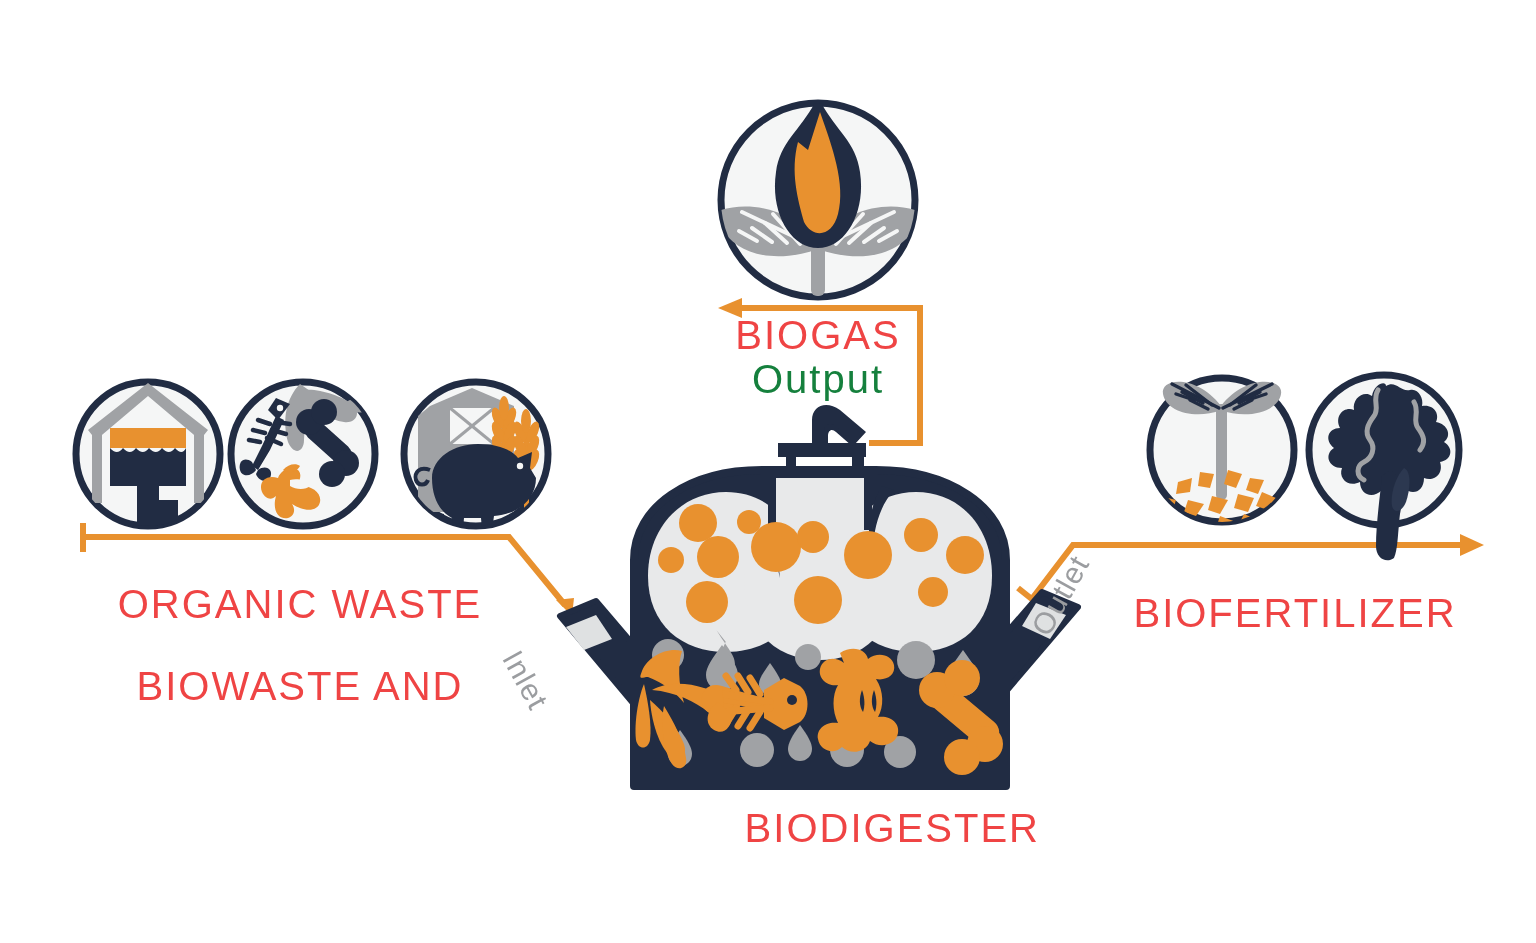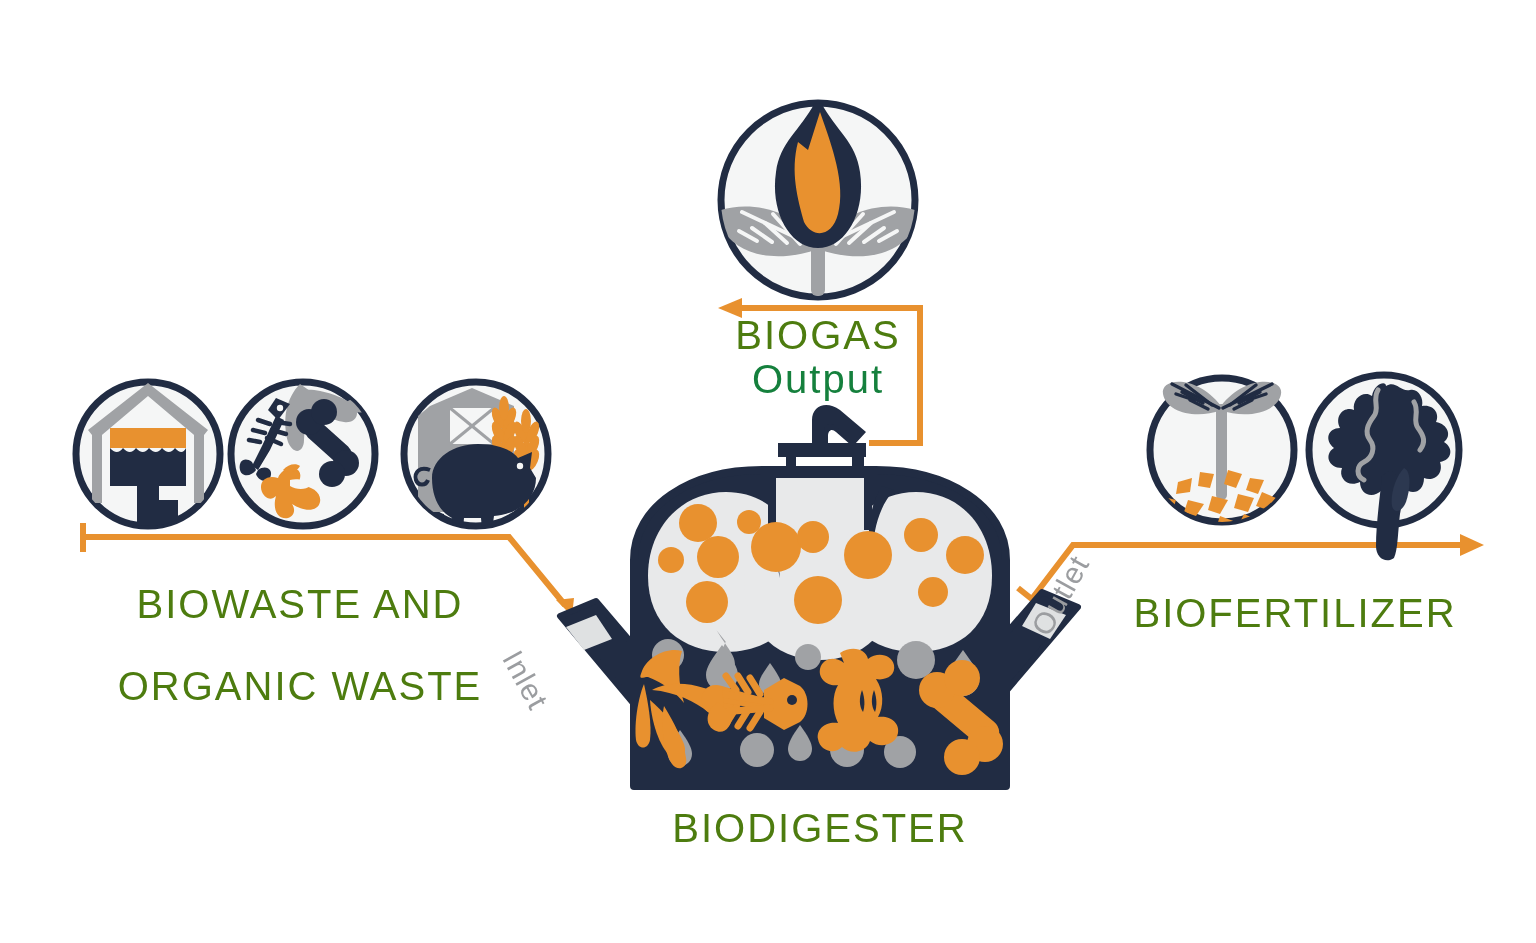--- a/index.html
+++ b/index.html
@@ -6,35 +6,35 @@
   body{
     width:1536px;height:943px;position:relative;overflow:hidden;
     font-family:"Liberation Sans","DejaVu Sans",sans-serif;
     background:#ffffff;
   }
   .stage{position:absolute;left:0;top:0;width:1536px;height:943px;}
   .svgroot{position:absolute;left:0;top:0;}
   .lbl{position:absolute;white-space:pre;}
 
   .title-navy{
-    color:#4d7c0f;font-size:40px;letter-spacing:2.0px;
+    color:#ef4444;font-size:40px;letter-spacing:2.0px;
     font-weight:400;line-height:46px;text-align:center;
   }
   .title-gray{
     color:#15803d;font-size:40px;letter-spacing:2.0px;
     font-weight:400;line-height:46px;text-align:center;
   }
   .pipe-lbl{
     color:#9b9da0;font-size:30px;letter-spacing:1px;font-weight:400;
   }
   .lbl-biogas{left:618px;top:312px;width:400px;}
   .lbl-output{left:618px;top:356px;width:400px;}
   .lbl-left{left:40px;top:545px;width:520px;}
   .lbl-right{left:1060px;top:554px;width:470px;}
-  .lbl-digester{left:600px;top:805px;width:440px;}
+  .lbl-digester{left:600px;top:805px;width:440px;text-align:right;}
   .lbl-inlet{left:525px;top:645px;transform:rotate(61deg);transform-origin:0 0;}
   .lbl-outlet{left:1025px;top:625px;transform:rotate(-61deg);transform-origin:0 0;}
 </style>
 </head>
 <body>
 
 <div class="stage">
 
 <svg class="svgroot" width="1536" height="943" viewBox="0 0 1536 943">
 
@@ -420,22 +420,22 @@
         <circle cx="962" cy="757" r="18"></circle>
       </g>
     </g>
   </g>
 </svg>
 
 <div class="lbl title-navy lbl-biogas">BIOGAS</div>
 <div class="lbl title-gray lbl-output">Output</div>
 
 <div class="lbl lbl-left">
+  <div class="title-navy">ORGANIC WASTE</div>
   <div class="title-navy">BIOWASTE AND</div>
-  <div class="title-navy">ORGANIC WASTE</div>
 </div>
 
 <div class="lbl lbl-right">
   <div class="title-navy">BIOFERTILIZER</div>
 </div>
 
 <div class="lbl title-navy lbl-digester">BIODIGESTER</div>
 
 <div class="lbl pipe-lbl lbl-inlet">Inlet</div>
 

